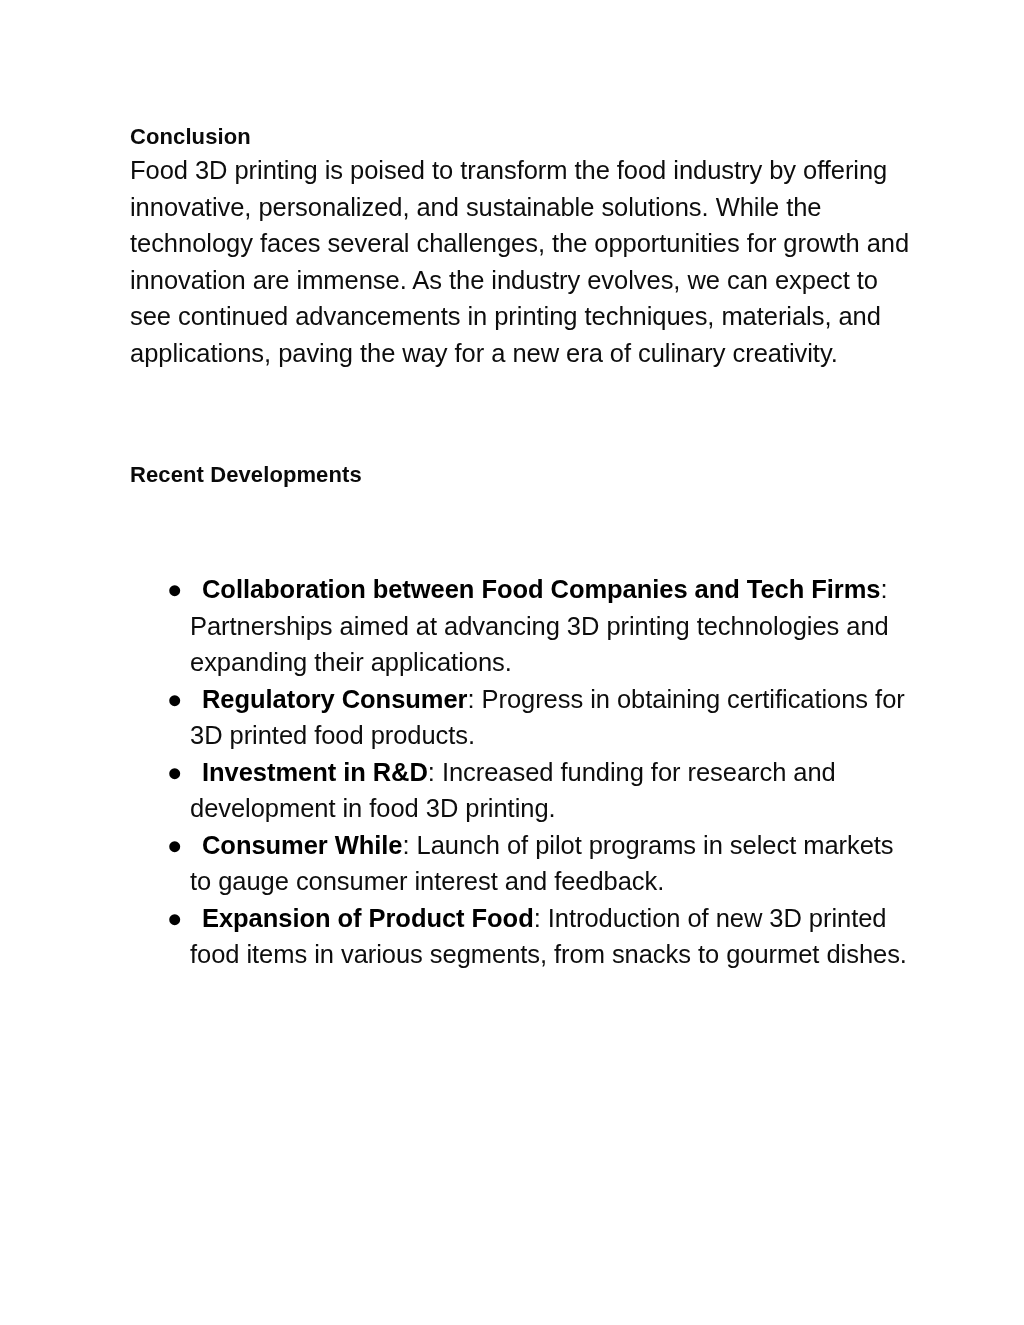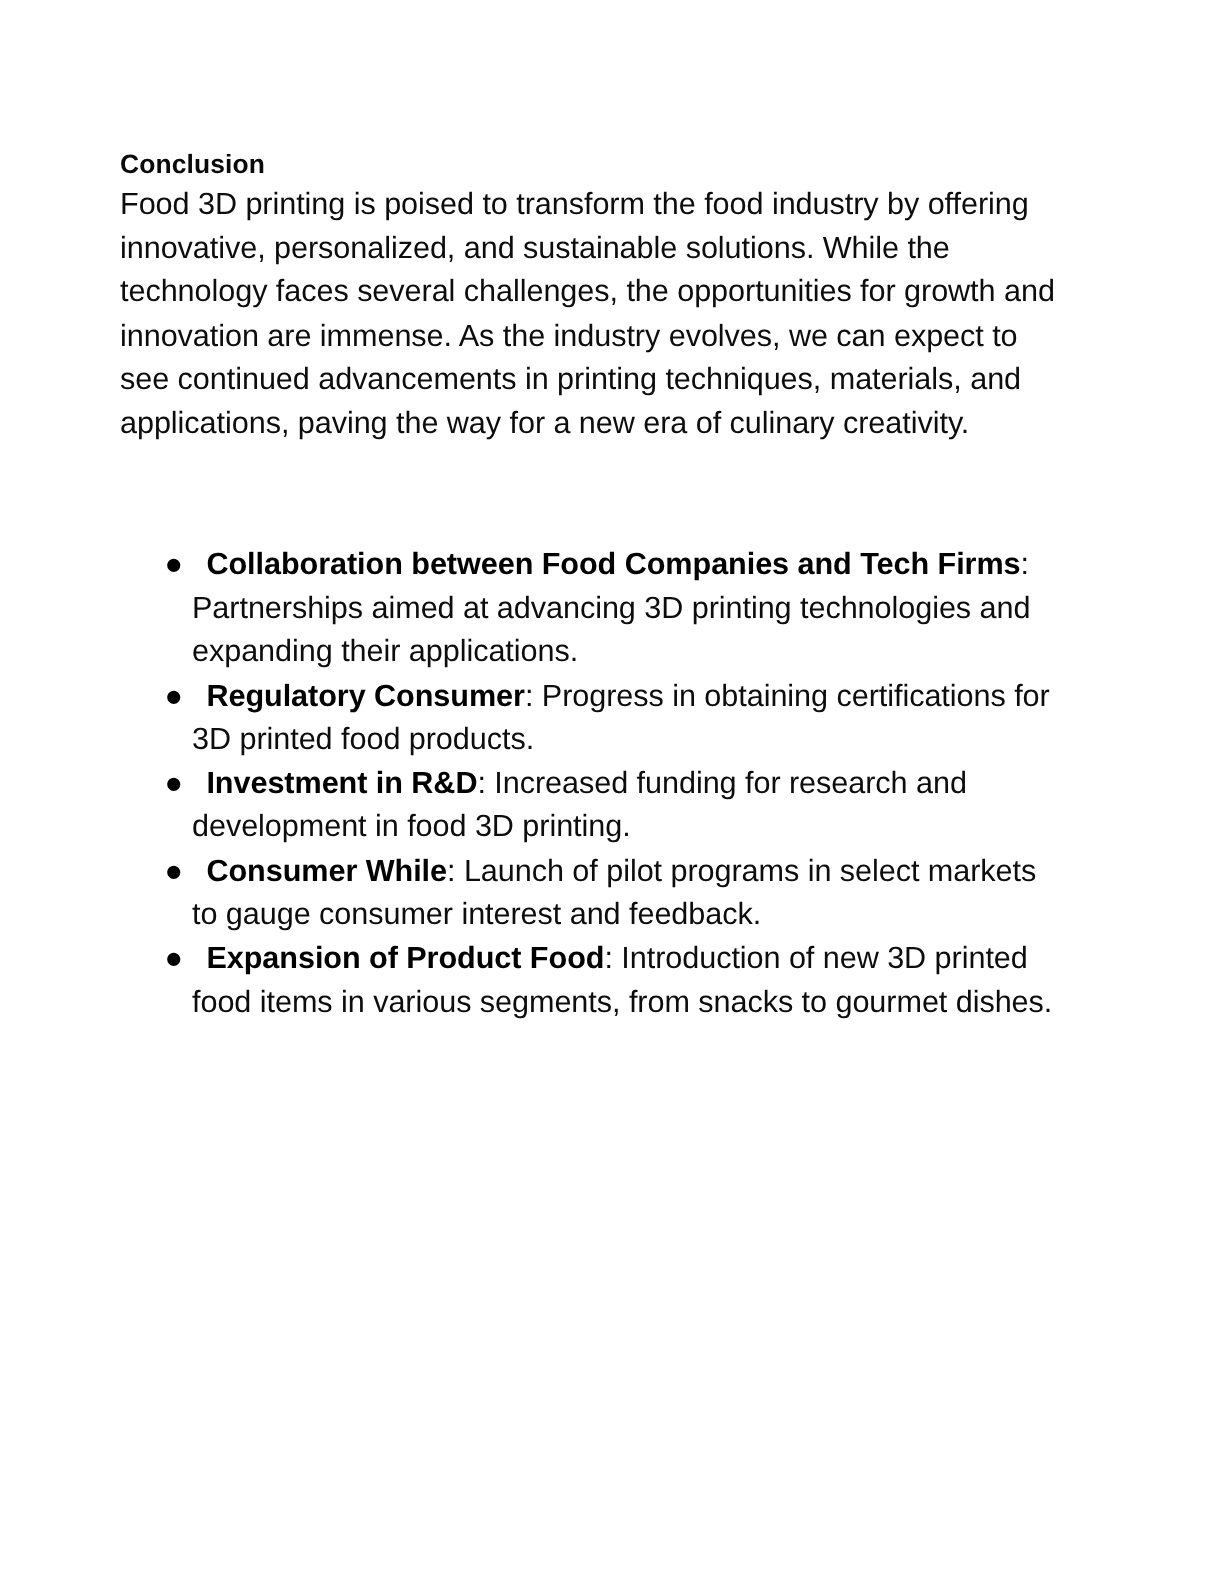--- a/index.html
+++ b/index.html
@@ -18,21 +18,21 @@
   .page {
     position: relative;
     width: 1024px;
     min-height: 1325px;
     background: #ffffff;
     box-sizing: border-box;
     padding: 0;
   }
   .content {
     position: absolute;
-    left: 100px;
+    left: 130px;
     top: 0;
     width: 790px;
   }
   .section-heading {
     font-size: 22px;
     font-weight: bold;
     line-height: 30px;
     letter-spacing: 0.1px;
     margin: 0;
     color: #0a0a0a;
@@ -89,20 +89,23 @@
 
 <div class="page">
   <div class="content">
 
     <div id="heading-conclusion-block">
       <h2 class="section-heading">Conclusion</h2>
     </div>
 
     <p id="paragraph-conclusion" class="body-paragraph">Food 3D printing is poised to transform the food industry by offering innovative, personalized, and sustainable solutions. While the technology faces several challenges, the opportunities for growth and innovation are immense. As the industry evolves, we can expect to see continued advancements in printing techniques, materials, and applications, paving the way for a new era of culinary creativity.</p>
 
+    <div id="heading-recent-block">
+      <h2 class="section-heading">Recent Developments</h2>
+    </div>
 
     <ul id="list-recent-developments" class="bullet-list">
 
       <li class="bullet-item">
         <span class="bullet-marker">●</span>
         <span class="bullet-term">Collaboration between Food Companies and Tech Firms</span><span class="bullet-rest">: Partnerships aimed at advancing 3D printing technologies and expanding their applications.</span>
       </li>
 
       <li class="bullet-item">
         <span class="bullet-marker">●</span>

